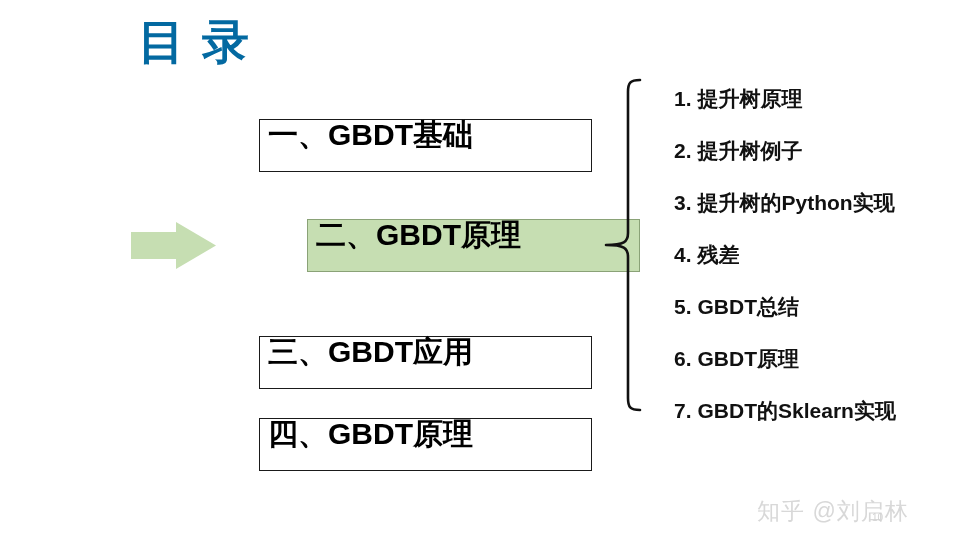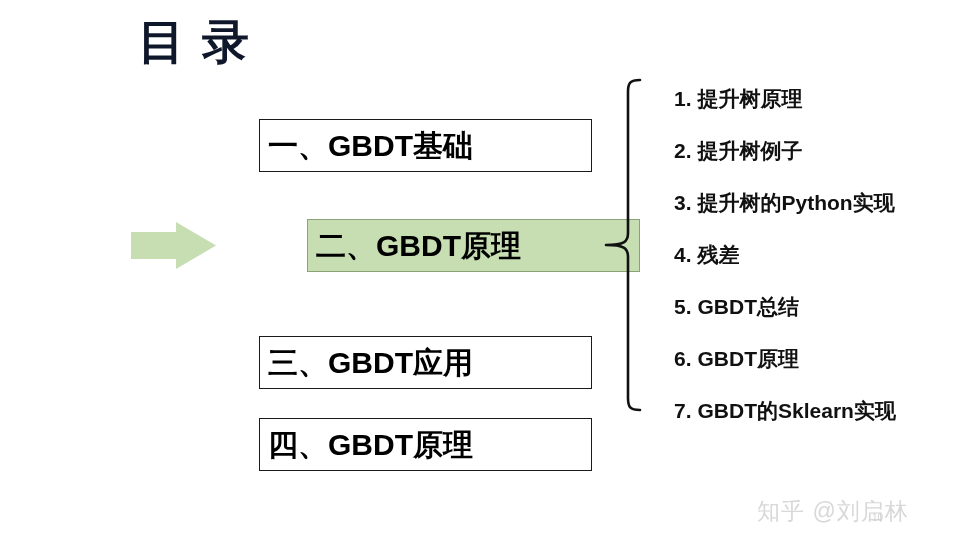--- a/index.html
+++ b/index.html
@@ -19,21 +19,21 @@
   }
 
   
   #slide-title {
     position: absolute;
     left: 138px;
     top: 16px;
     font-size: 47px;
     font-weight: 700;
     letter-spacing: 2px;
-    color: #0f172a;
+    color: #0369a1;
     line-height: 1.1;
     white-space: pre;
   }
 
   
   #pointer-arrow {
     position: absolute;
     left: 130px;
     top: 221px;
     width: 87px;
@@ -43,21 +43,21 @@
   
   .section-box {
     position: absolute;
     left: 259px;
     width: 333px;
     height: 53px;
     box-sizing: border-box;
     border: 1.6px solid #1a1a1a;
     background: #ffffff;
     display: flex;
-    align-items: center;
+    align-items: flex-start;
   }
   .section-box.highlight {
     background: #c6deb2;
     border: 1.6px solid #8aa277;
     margin-left: 48px;
   }
   .section-label {
     font-size: 30px;
     font-weight: 700;
     color: #000000;

